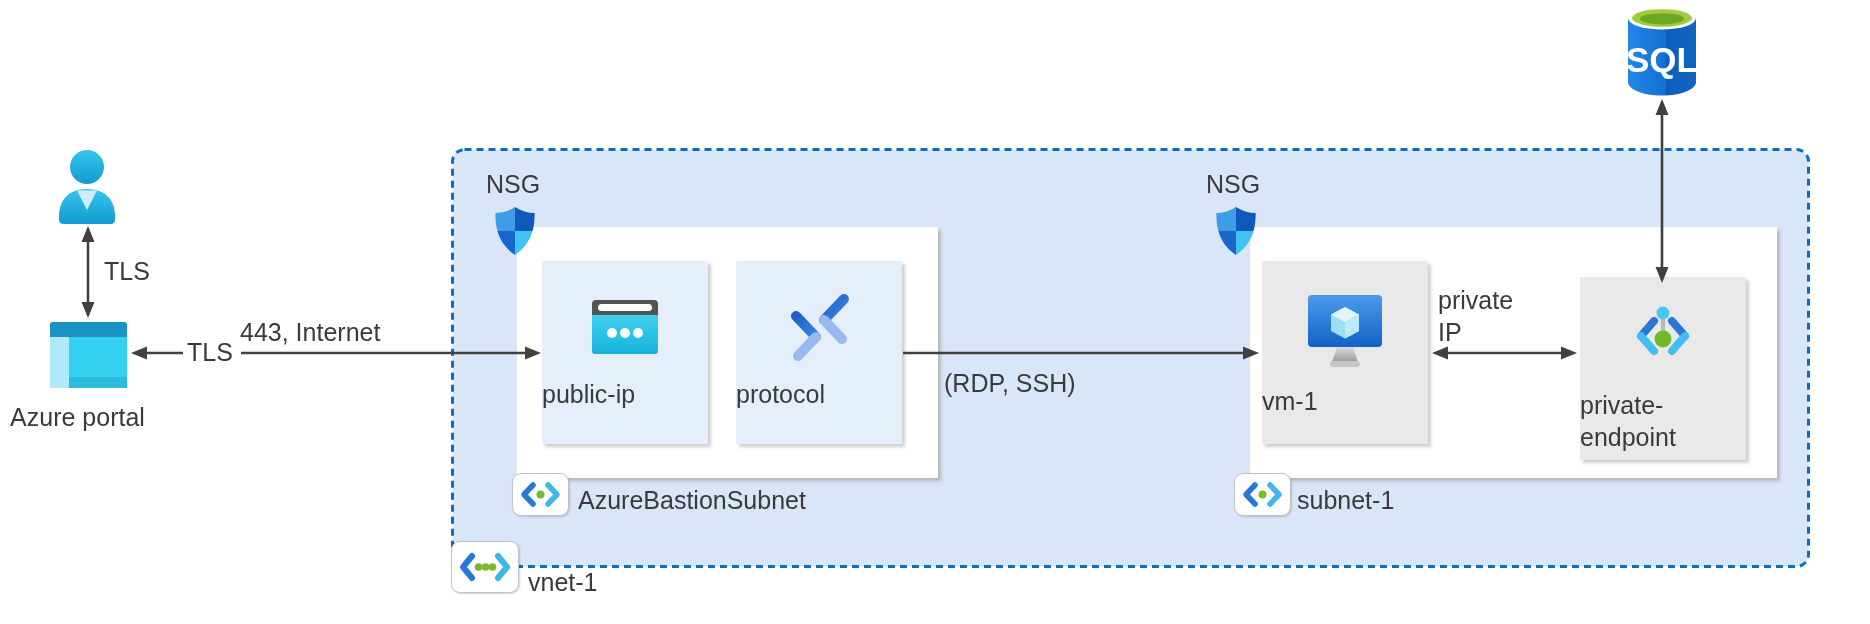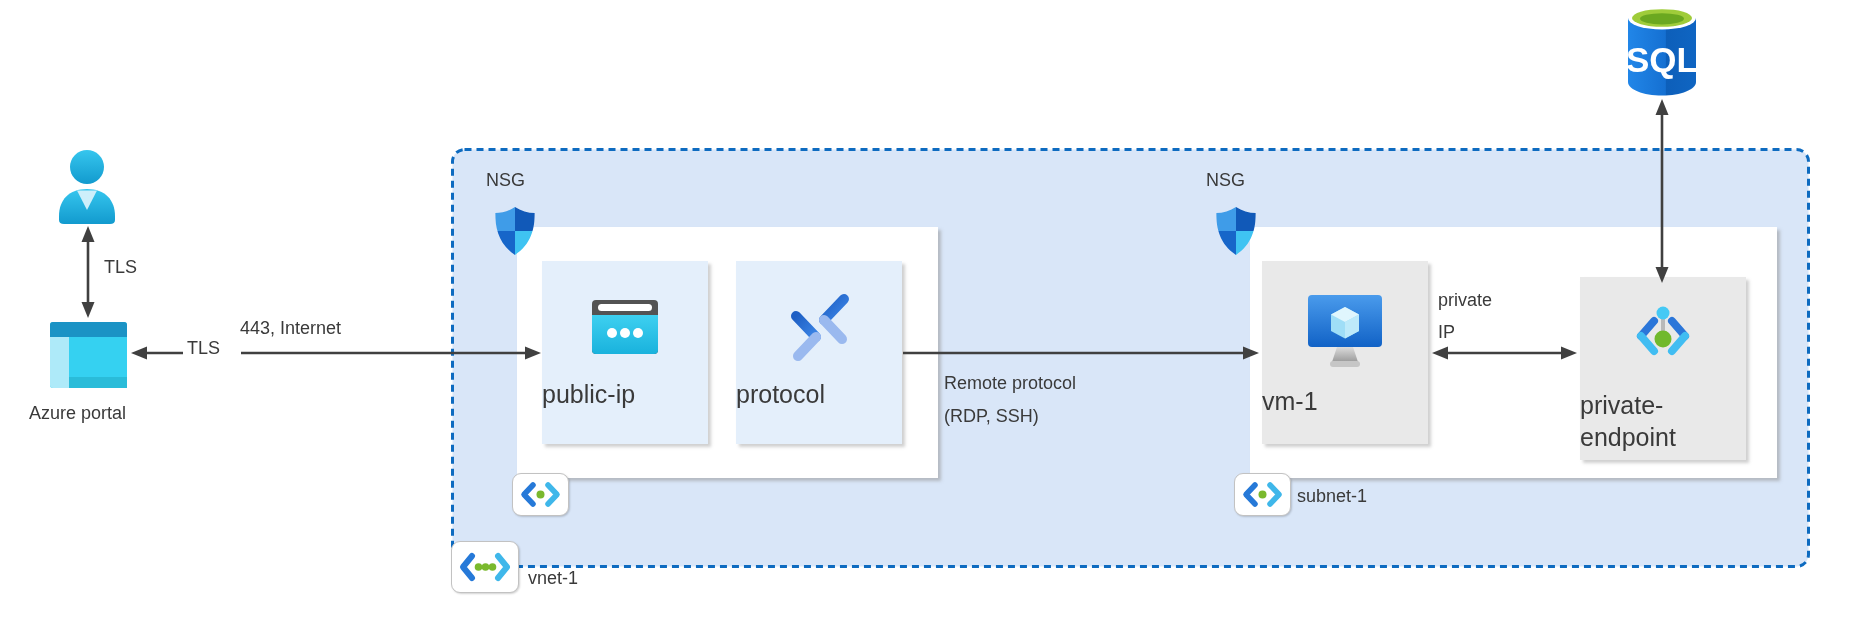--- a/index.html
+++ b/index.html
@@ -5,21 +5,21 @@
   :root{
     --vnet-fill:#d9e6f8; --vnet-border:#0e6bc0; --subnet-fill:#ffffff;
     --resource-blue-fill:#e4effb; --resource-gray-fill:#e9e9e9;
     --arrow-color:#404040; --text-color:#3a3a3a;
   }
   html,body{margin:0;padding:0;background:#fff;}
   .canvas{
     position:relative;width:1870px;height:624px;background:#fff;overflow:hidden;
     font-family:"Liberation Sans",sans-serif;color:var(--text-color);
   }
-  .lbl{position:absolute;font-size:18px;color:var(--text-color);white-space:nowrap;line-height:1.25;}
+  .lbl{position:absolute;font-size:25px;color:var(--text-color);white-space:nowrap;line-height:1.25;}
   .subnet-box{position:absolute;background:var(--subnet-fill);box-shadow:3px 3px 3px rgba(150,150,150,.55);}
   .res-box{position:absolute;width:166px;height:183px;box-shadow:3px 3px 3px rgba(150,150,150,.45);}
   .res-box.blue{background:var(--resource-blue-fill);}
   .res-box.gray{background:var(--resource-gray-fill);}
   .res-icon{position:absolute;left:50%;transform:translateX(-50%);}
   .res-label{position:absolute;left:0;width:100%;font-size:25px;color:var(--text-color);line-height:32px;}
   .badge{
     position:absolute;background:#fff;border:1px solid #c2c2c2;border-radius:9px;
     box-shadow:1px 1px 2px rgba(0,0,0,.18);display:flex;align-items:center;justify-content:center;
   }
@@ -155,20 +155,21 @@
 
   <div class="badge" style="left:512px;top:473px;width:55px;height:41px">
     <svg width="47" height="31" viewBox="0 0 47 31">
       <g stroke-linecap="round" stroke-linejoin="round" stroke-width="5.5" fill="none">
         <path d="M16,6 L7,15.5 L16,25" stroke="#2679d8"></path>
         <path d="M31,6 L40,15.5 L31,25" stroke="#3fb7ea"></path>
       </g>
       <circle cx="23.5" cy="15.5" r="4" fill="#7ab92d"></circle>
     </svg>
   </div>
+  <div class="lbl" style="left:578px;top:485px">AzureBastionSubnet</div>
 
   <div class="badge" style="left:1234px;top:473px;width:55px;height:41px">
     <svg width="47" height="31" viewBox="0 0 47 31">
       <g stroke-linecap="round" stroke-linejoin="round" stroke-width="5.5" fill="none">
         <path d="M16,6 L7,15.5 L16,25" stroke="#2679d8"></path>
         <path d="M31,6 L40,15.5 L31,25" stroke="#3fb7ea"></path>
       </g>
       <circle cx="23.5" cy="15.5" r="4" fill="#7ab92d"></circle>
     </svg>
   </div>
@@ -206,21 +207,20 @@
     <ellipse cx="38" cy="14" rx="34" ry="11.5" fill="#ffffff"></ellipse>
     <ellipse cx="38" cy="14" rx="30" ry="8.8" fill="#9fcc3a"></ellipse>
     <ellipse cx="38" cy="14.8" rx="22" ry="5.6" fill="#6ba820"></ellipse>
   </svg>
   <div class="lbl" style="left:1624px;top:38px;width:76px;text-align:center;color:#fff;font-weight:bold;font-size:35px">SQL</div>
 
   <div class="lbl" style="left:104px;top:256px">TLS</div>
   <div class="lbl" style="left:187px;top:337px">TLS</div>
   <div class="lbl" style="left:240px;top:317px;width:240px;text-align:left">443, Internet</div>
   <div class="lbl" style="left:944px;top:367px;line-height:33px">
-    <div>Remote protocol</div>
     <div>(RDP, SSH)</div>
   </div>
   <div class="lbl" style="left:1438px;top:284px;width:130px;line-height:32px">
     <div>private</div>
     <div>IP</div>
   </div>
 
   <svg class="arrows" width="1870" height="624" viewBox="0 0 1870 624">
     <g class="stroke-group" stroke-width="2.6">
       <g>

